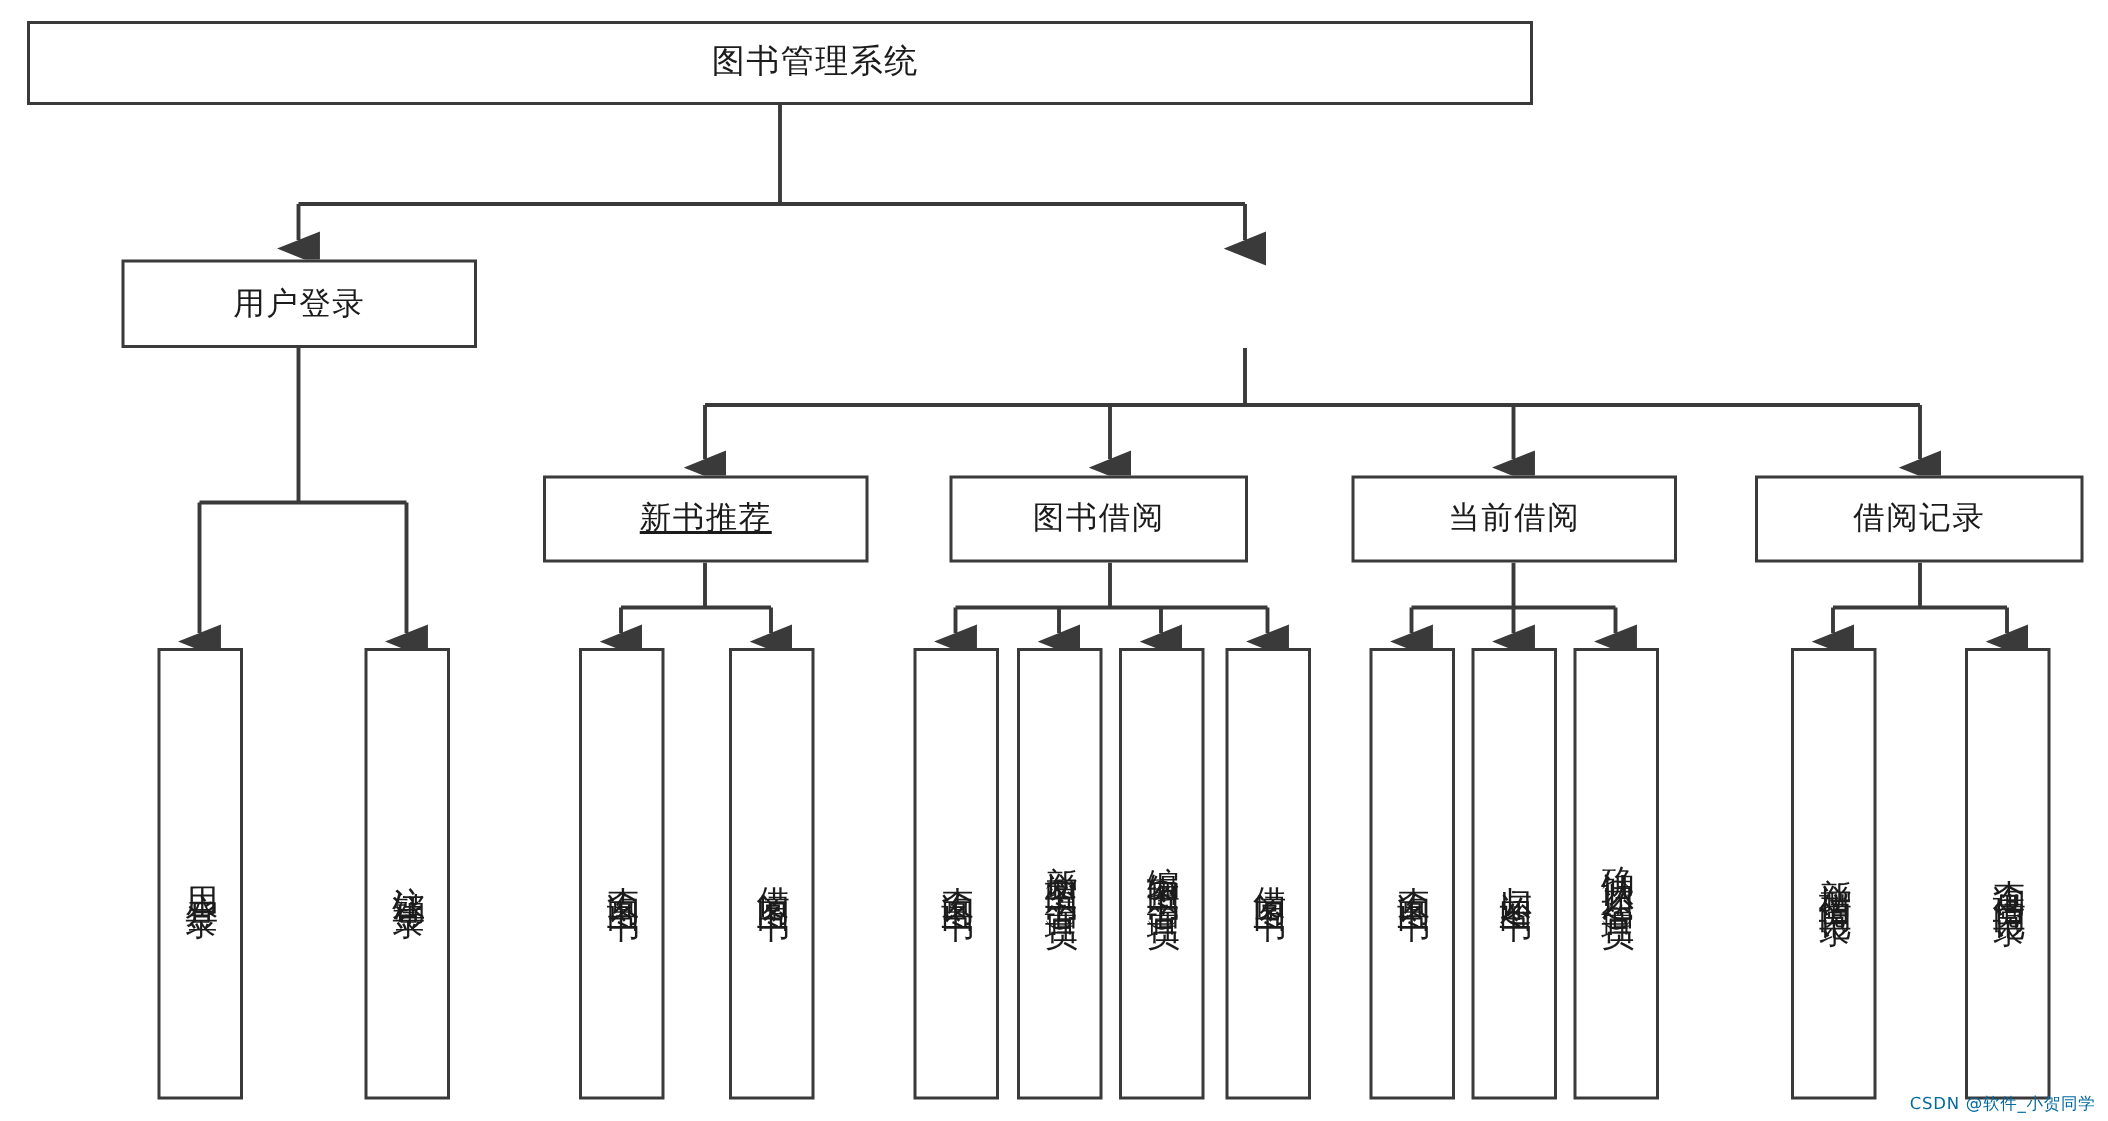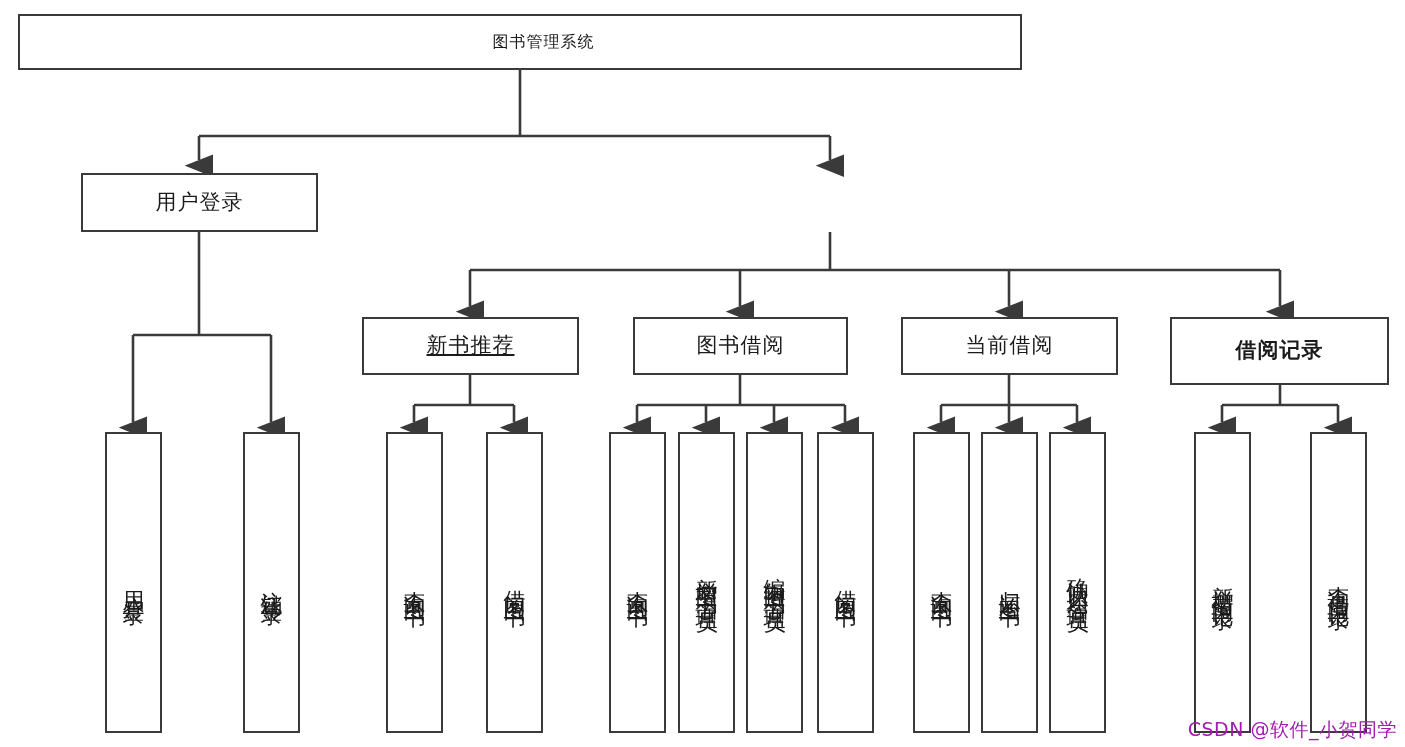--- a/index.html
+++ b/index.html
@@ -24,40 +24,40 @@
     color:#1b1b1b;
   }
   .node .lbl{
     line-height:1.12;
     letter-spacing:1px;
     white-space:pre;
     text-align:center;
   }
   
   .h-node .lbl{font-size:21px;}
-  .root .lbl{font-size:16px;margin-left:47px;}
+  .root .lbl{font-size:22px;margin-left:47px;}
 
   
   .v-node{
     align-items:center;
     justify-content:center;
   }
   .v-node .lbl{
     writing-mode:vertical-rl;
     text-orientation:upright;
     font-size:22px;
     letter-spacing:5px;
     line-height:1;
   }
 
   .watermark{
     position:absolute;
     right:8px;bottom:4px;
-    font-size:19px;
-    color:#a21caf;
+    font-size:11px;
+    color:#0369a1;
     letter-spacing:0.5px;
     white-space:nowrap;
     pointer-events:none;
   }
 </style>
 </head>
 <body>
 
 <div id="canvas">
 
@@ -115,27 +115,27 @@
     <span class="lbl">图书管理系统</span>
   </div>
 
   <div class="node h-node" style="left:81px;top:173px;width:237px;height:59px;">
     <span class="lbl">用户登录</span>
   </div>
 
   <div class="node h-node" style="left:362px;top:317px;width:217px;height:58px;text-decoration:underline;">
     <span class="lbl">新书推荐</span>
   </div>
-  <div class="node h-node" style="left:633px;top:317px;width:215px;height:58px;">
+  <div class="node h-node" style="left:633px;top:317px;width:199px;height:58px;">
     <span class="lbl">图书借阅</span>
   </div>
   <div class="node h-node" style="left:901px;top:317px;width:217px;height:58px;font-family:Liberation Serif, serif;">
     <span class="lbl">当前借阅</span>
   </div>
-  <div class="node h-node" style="left:1170px;top:317px;width:219px;height:68px;font-weight:bold;">
+  <div class="node h-node" style="left:1170px;top:317px;width:219px;height:58px;">
     <span class="lbl">借阅记录</span>
   </div>
 
   <div class="node v-node" style="left:105px;top:432px;width:57px;height:301px;">
     <span class="lbl">用户登录</span>
   </div>
   <div class="node v-node" style="left:243px;top:432px;width:57px;height:301px;">
     <span class="lbl">注销登录</span>
   </div>
 

